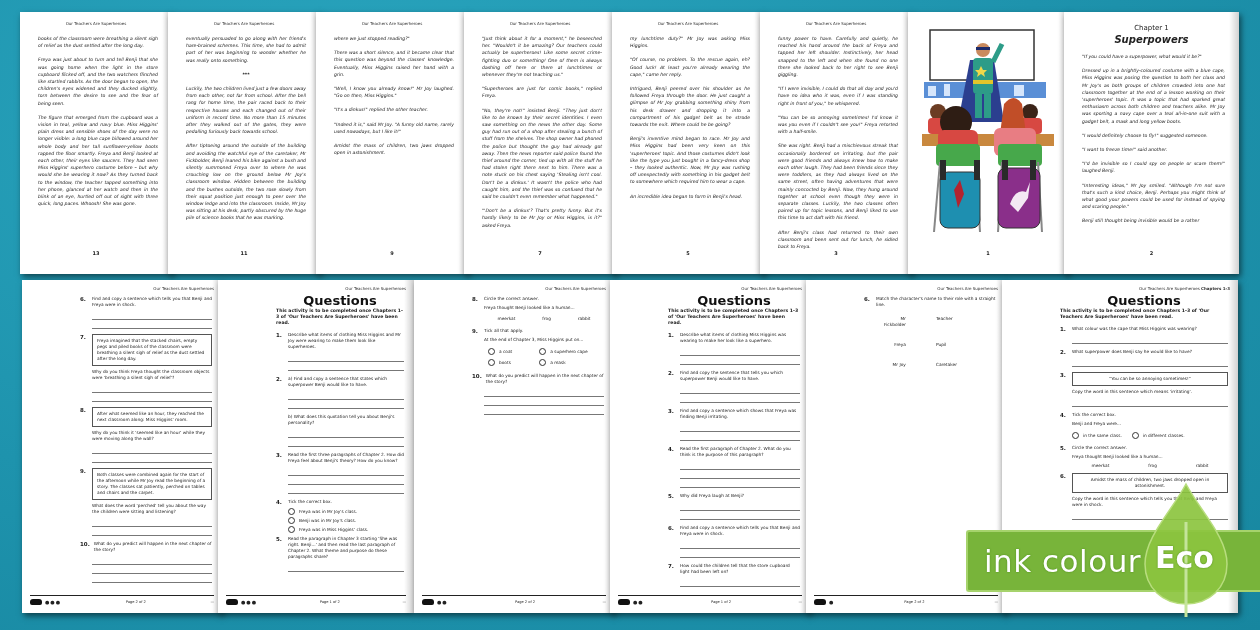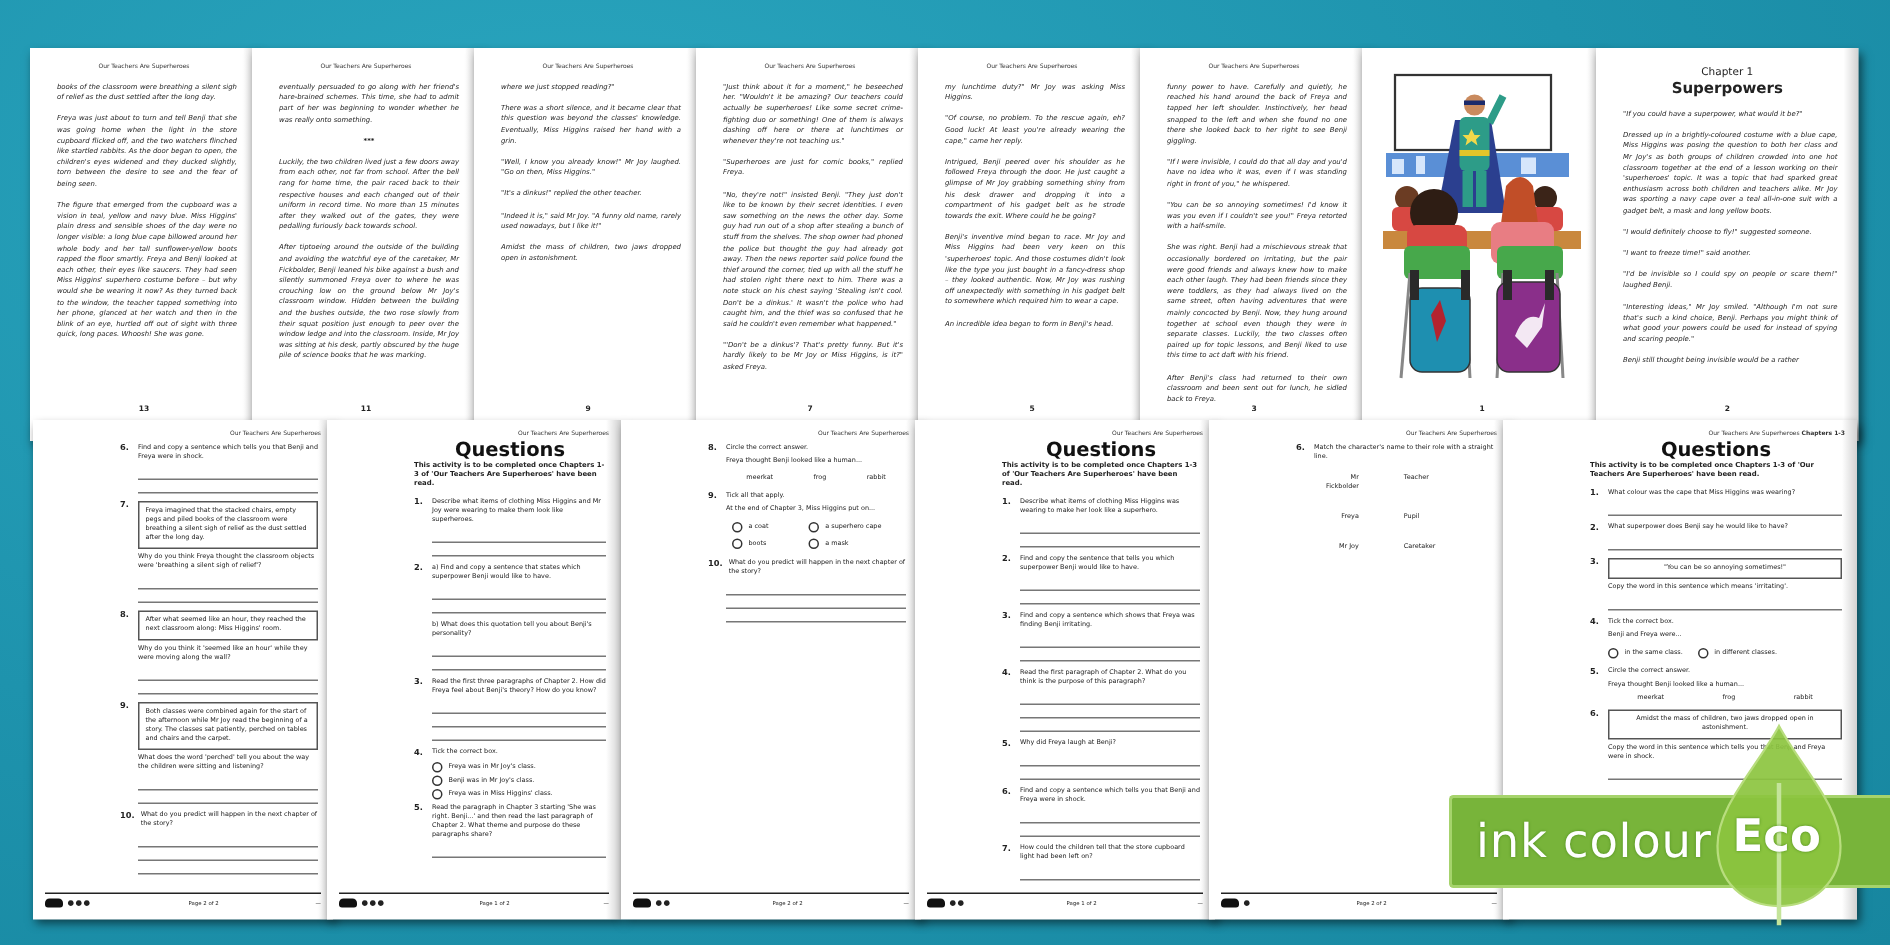--- a/index.html
+++ b/index.html
@@ -15,38 +15,38 @@
     position: absolute;
     background: #fff;
     box-shadow: 2px 3px 6px rgba(0,0,0,0.55);
     overflow: hidden;
     color: #222;
   }
   .page::after {
     content: ""; position: absolute; top: 0; right: 0; bottom: 0; width: 10px;
     background: linear-gradient(to right, rgba(0,0,0,0), rgba(0,0,0,0.18));
   }
-  .row-top .page { top: 32px; height: 262px; }
+  .row-top .page { top: 12px; height: 262px; }
   .row-bottom .page { top: 280px; height: 333px; }
   .hdr {
     text-align: center; font-size: 4px; color: #333; margin-top: 9px; height: 6px;
   }
   .hdr.right { text-align: right; padding-right: 8px; margin-top: 6px; }
   .story {
     padding: 8px 14px 0 18px; font-size: 4.6px; line-height: 7.2px; color: #222;
     font-family: "DejaVu Sans", sans-serif; font-style: italic;
   }
   .story p { margin-bottom: 7px; text-align: justify; }
   .pgnum {
     position: absolute; bottom: 18px; left: 0; right: 0; text-align: center;
     font-size: 5px; font-weight: bold;
   }
   
   .chapter-title { text-align: center; font-size: 7px; margin-top: 12px; }
-  .chapter-name { text-align: center; font-size: 10px; font-weight: bold; margin-top: 2px; margin-bottom: 6px; }
+  .chapter-name { text-align: center; font-size: 10px; font-weight: bold; margin-top: 2px; margin-bottom: 6px; font-style: italic; }
   
   .illus { position: absolute; inset: 10px 10px 30px 10px; }
   
   .ws { padding: 4px 10px 4px 10px; font-size: 4.3px; line-height: 6px; color: #222; margin-left: 48px; }
   .ws-title { text-align: center; font-size: 13px; font-weight: bold; margin: 2px 0 4px; color: #111; }
   .ws-intro { font-weight: bold; font-size: 4.6px; line-height: 6px; margin-bottom: 6px; }
   .q { display: flex; gap: 4px; margin-bottom: 3px; }
   .q .n { font-weight: bold; font-size: 5.5px; min-width: 8px; }
   .q .t { flex: 1; }
   .line { border-bottom: 1px solid #777; height: 9px; margin-left: 12px; }

